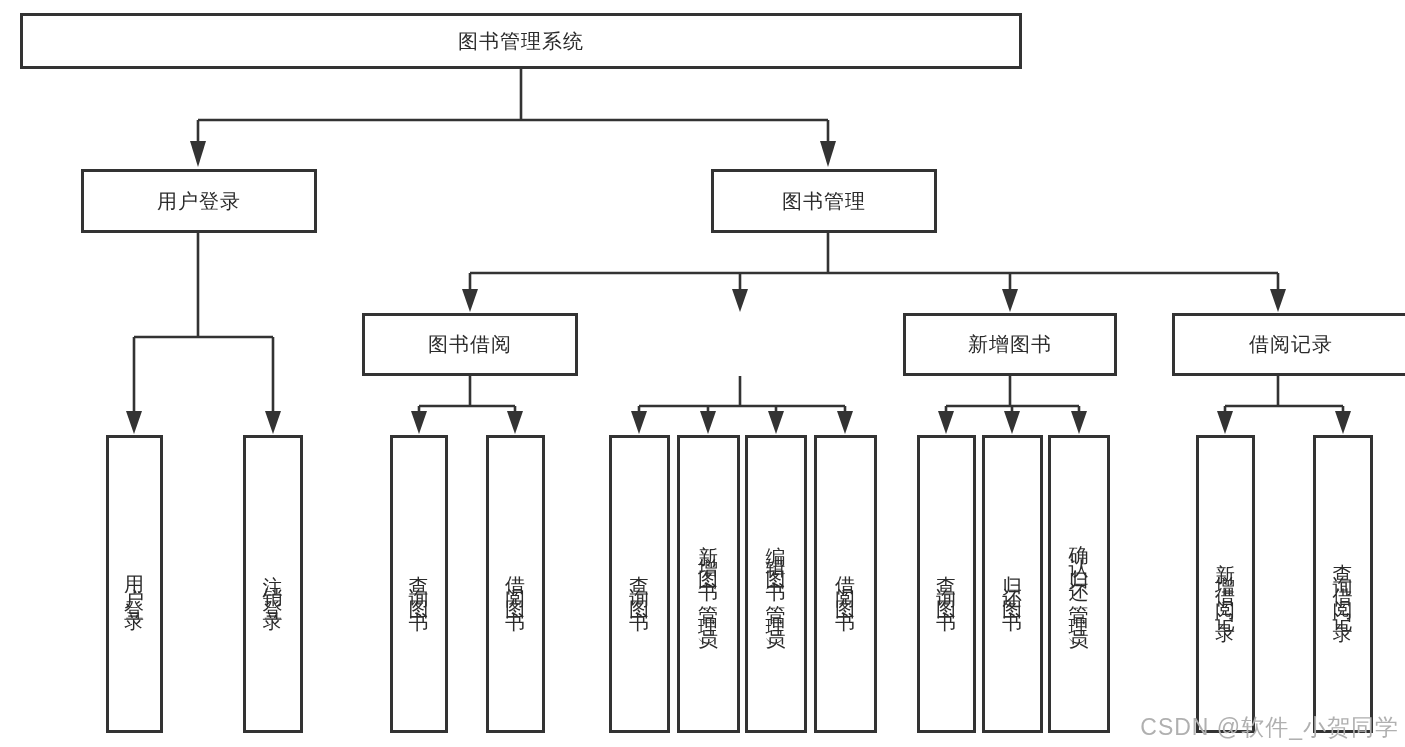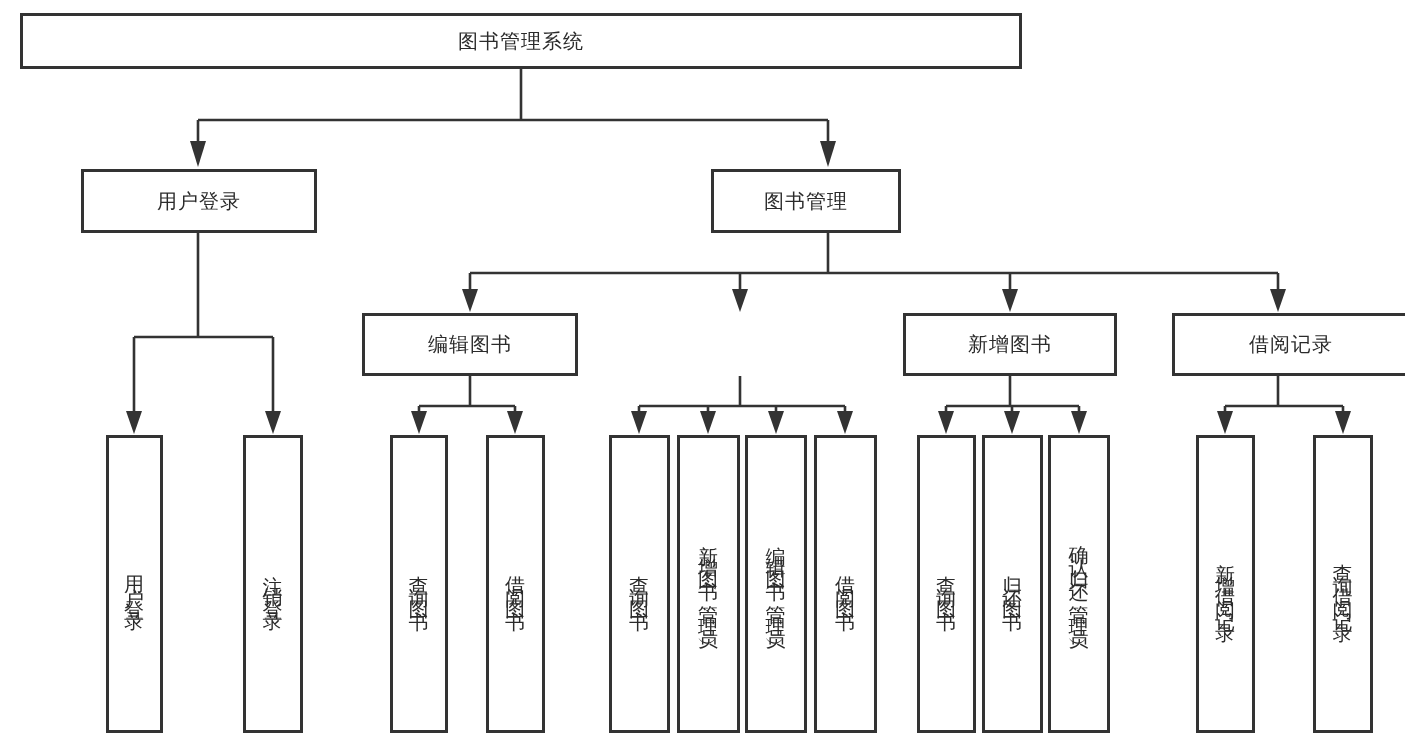--- a/index.html
+++ b/index.html
@@ -92,23 +92,23 @@
       <polygon points="1071,411 1087,411 1079,434"></polygon>
 
       <polygon points="1217,411 1233,411 1225,434"></polygon>
       <polygon points="1335,411 1351,411 1343,434"></polygon>
     </g>
   </svg>
 
   <div class="node" style="left:20px;top:13px;width:1002px;height:56px">图书管理系统</div>
 
   <div class="node" style="left:81px;top:169px;width:236px;height:64px">用户登录</div>
-  <div class="node" style="left:711px;top:169px;width:190px;height:64px">图书管理</div>
+  <div class="node" style="left:711px;top:169px;width:226px;height:64px">图书管理</div>
 
-  <div class="node" style="left:362px;top:313px;width:216px;height:63px">编辑图书</div>
+  <div class="node" style="left:362px;top:313px;width:216px;height:63px">图书借阅</div>
   <div class="node" style="left:903px;top:313px;width:214px;height:63px">新增图书</div>
   <div class="node" style="left:1172px;top:313px;width:238px;height:63px">借阅记录</div>
 
   <div class="node leaf" style="left:106px;top:435px;width:57px;height:298px">用户登录</div>
   <div class="node leaf" style="left:243px;top:435px;width:60px;height:298px">注销登录</div>
 
   <div class="node leaf" style="left:390px;top:435px;width:58px;height:298px">查询图书</div>
   <div class="node leaf" style="left:486px;top:435px;width:59px;height:298px">借阅图书</div>
 
   <div class="node leaf" style="left:609px;top:435px;width:61px;height:298px">查询图书</div>
@@ -116,13 +116,14 @@
   <div class="node leaf" style="left:745px;top:435px;width:62px;height:298px">编辑图书（管理员）</div>
   <div class="node leaf" style="left:814px;top:435px;width:63px;height:298px">借阅图书</div>
 
   <div class="node leaf" style="left:917px;top:435px;width:59px;height:298px">查询图书</div>
   <div class="node leaf" style="left:982px;top:435px;width:61px;height:298px">归还图书</div>
   <div class="node leaf" style="left:1048px;top:435px;width:62px;height:298px">确认归还（管理员）</div>
 
   <div class="node leaf" style="left:1196px;top:435px;width:59px;height:298px">新增借阅记录</div>
   <div class="node leaf" style="left:1313px;top:435px;width:60px;height:298px">查询借阅记录</div>
 
+  <div class="watermark">CSDN @软件_小贺同学</div>
 </div>
 
 </body></html>

